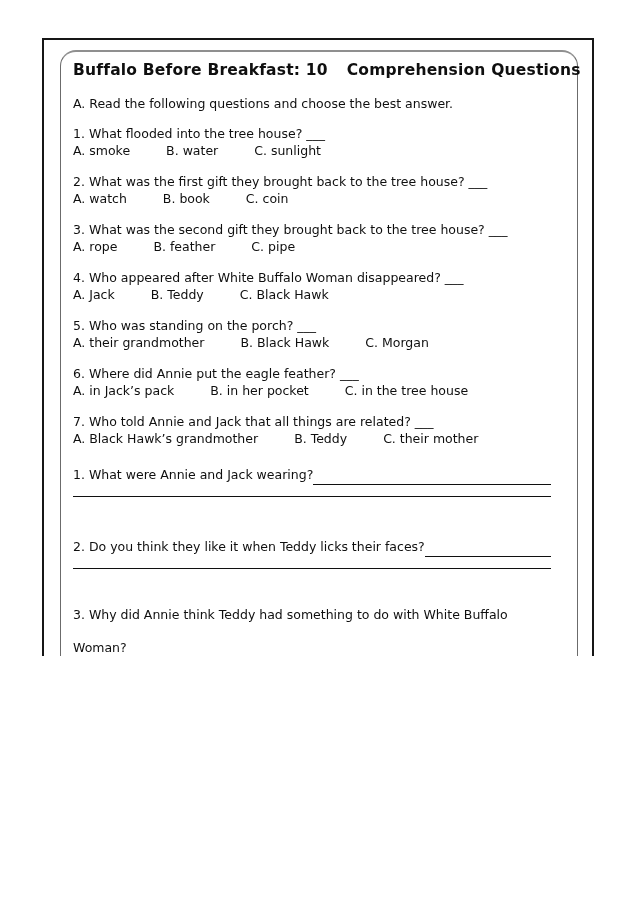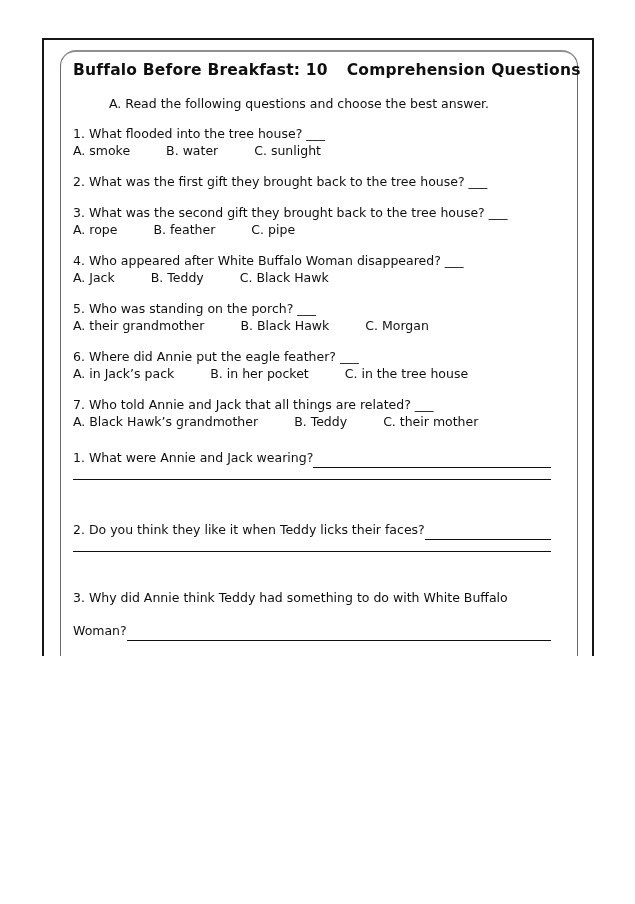--- a/index.html
+++ b/index.html
@@ -35,21 +35,21 @@
   .title-row {
     display: flex;
     gap: 19px;
     margin-top: 2px;
     font-size: 15.5px;
     font-weight: 700;
     line-height: 20px;
     letter-spacing: 0.2px;
     white-space: nowrap;
   }
-  .instr { font-size: 12.5px; line-height: 17px; white-space: nowrap; margin-left: 36px; }
+  .instr { font-size: 12.5px; line-height: 17px; white-space: nowrap; }
   .instr-a { margin-top: 15px; }
   .instr-b { margin-top: 26px; }
   .mc { margin-top: 13px; }
   .mc ~ .mc { margin-top: 14px; }
   .mc-text { font-size: 12.5px; line-height: 17px; white-space: pre; }
   .mc-options {
     display: flex;
     gap: 36px;
     font-size: 12.5px;
     line-height: 17px;
@@ -101,20 +101,21 @@
         <div class="instr instr-a">A. Read the following questions and choose the best answer.</div>
 
         <div id="a-questions">
   <div class="mc">
     <div class="mc-text">1. What flooded into the tree house? ___</div>
     <div class="mc-options"><span>A. smoke</span><span>B. water</span><span>C. sunlight</span></div>
   </div>
 
   <div class="mc">
     <div class="mc-text">2. What was the first gift they brought back to the tree house? ___</div>
+    <div class="mc-options"><span>A. watch</span><span>B. book</span><span>C. coin</span></div>
   </div>
 
   <div class="mc">
     <div class="mc-text">3. What was the second gift they brought back to the tree house? ___</div>
     <div class="mc-options"><span>A. rope</span><span>B. feather</span><span>C. pipe</span></div>
   </div>
 
   <div class="mc">
     <div class="mc-text">4. Who appeared after White Buffalo Woman disappeared? ___</div>
     <div class="mc-options"><span>A. Jack</span><span>B. Teddy</span><span>C. Black Hawk</span></div>

